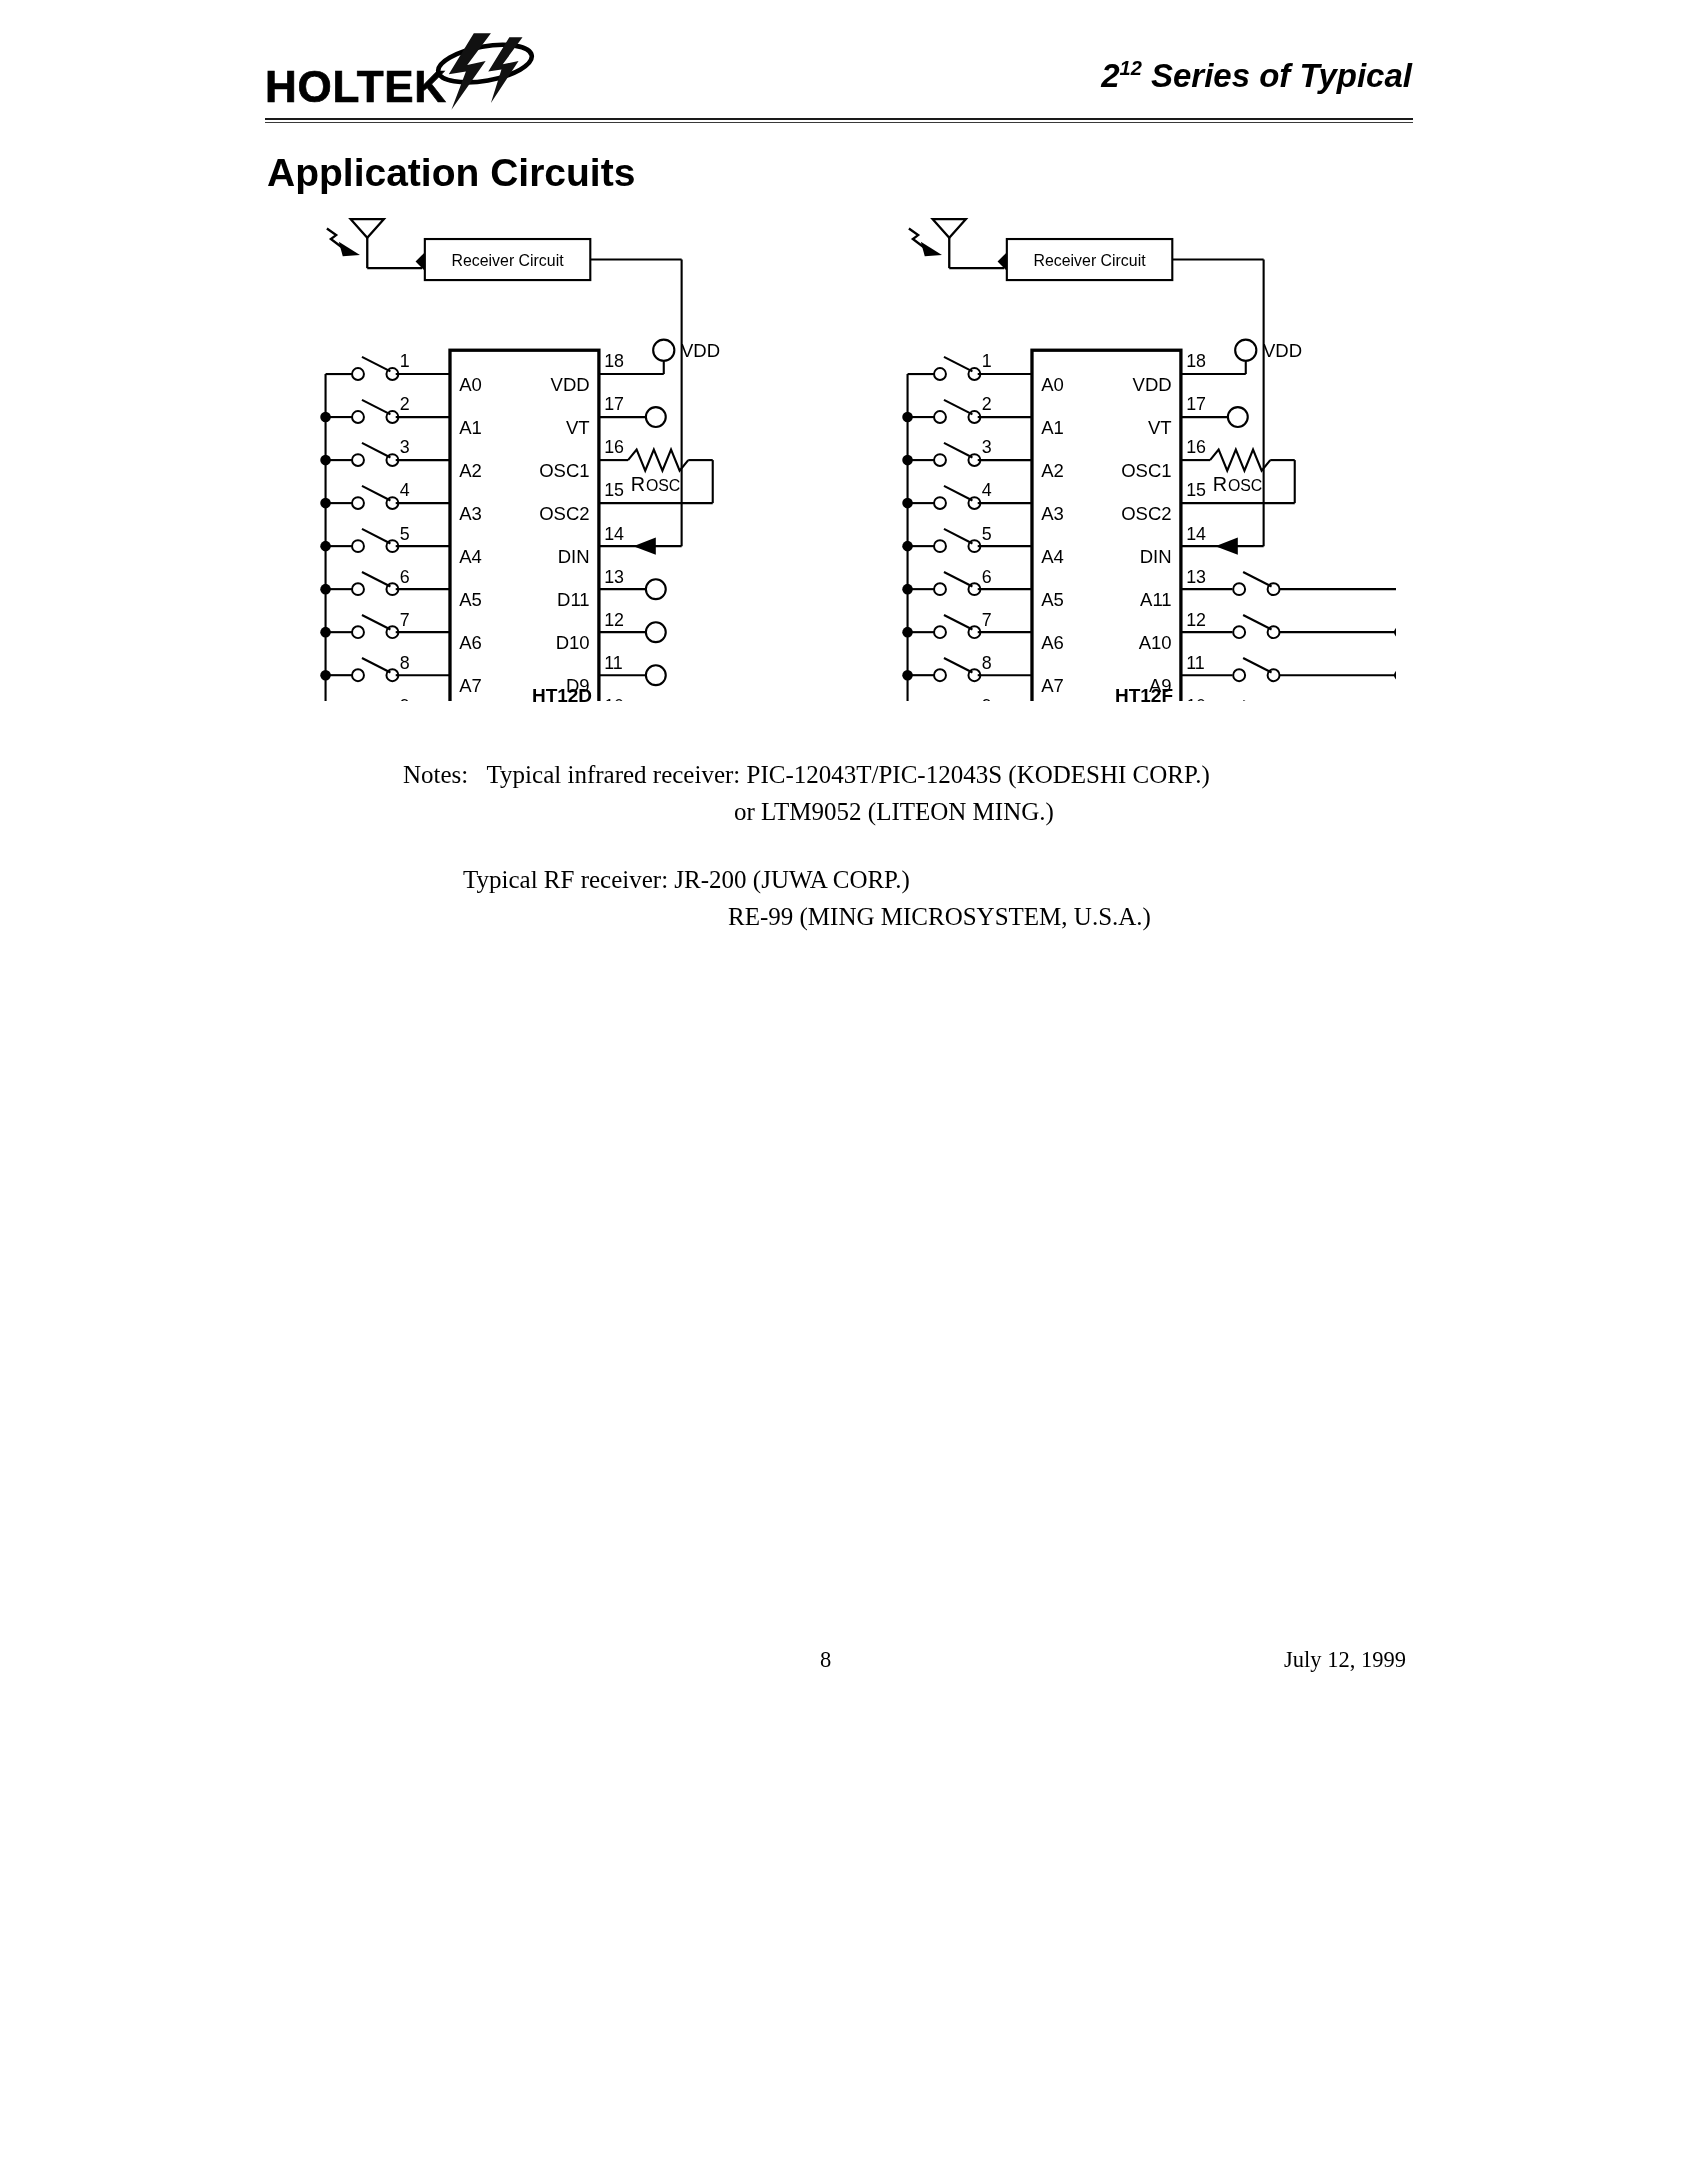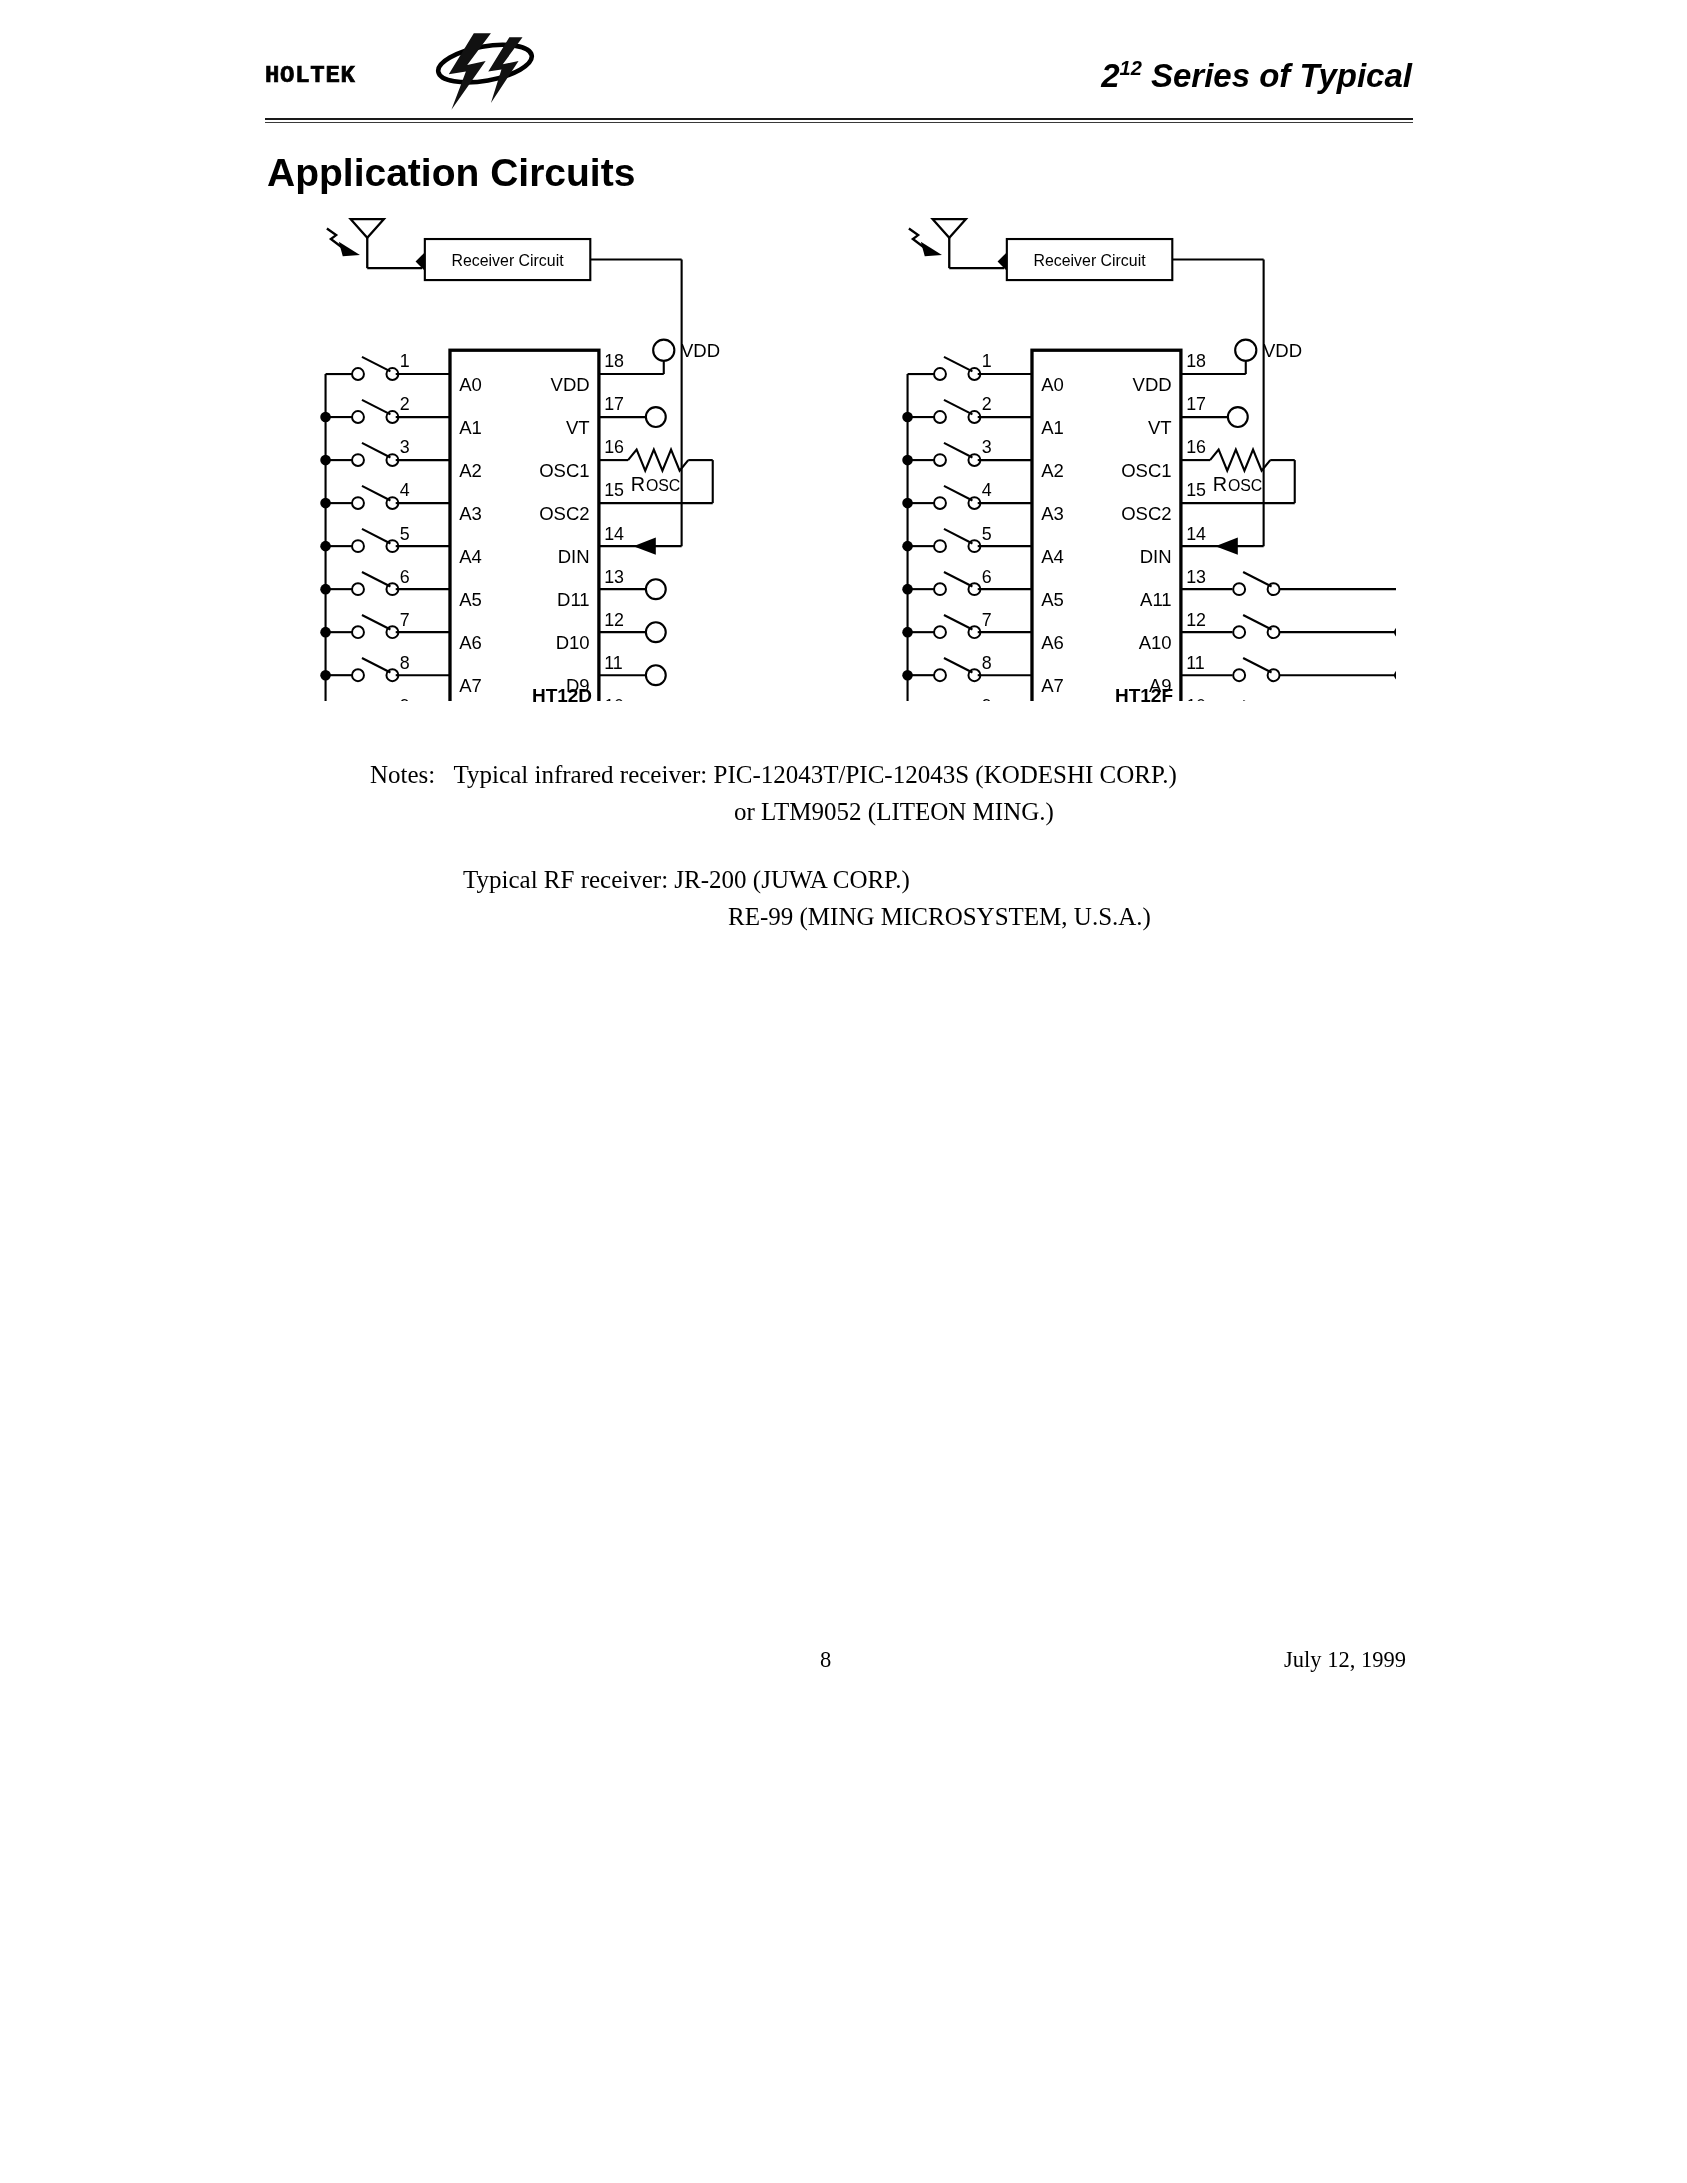--- a/index.html
+++ b/index.html
@@ -10,22 +10,22 @@
     position:relative;
     overflow:hidden;
   }
   .page { position:absolute; inset:0; }
 
   
   .header { position:absolute; left:0; top:0; width:1687px; height:132px; }
   .logo-wrap { position:absolute; left:265px; top:32px; width:278px; height:73px; }
   .logo-text {
     position:absolute; left:0px; top:30px;
-    font-family:Liberation Mono, monospace;
-    font-weight:bold; font-size:24px; letter-spacing:0.7px;
+    font-family:Liberation Sans, sans-serif;
+    font-weight:bold; font-size:44px; letter-spacing:0.7px;
     -webkit-text-stroke:0.7px #000;
   }
   .logo-mark { position:absolute; left:157px; top:0px; }
   .doc-title {
     position:absolute; right:275px; top:57px;
     font-family:"Liberation Sans", sans-serif;
     font-weight:bold; font-style:italic; font-size:33px;
     white-space:nowrap;
   }
   .doc-title sup { font-size:20px; vertical-align:super; font-style:italic; font-weight:bold;}
@@ -50,21 +50,21 @@
   #chipname-right { left:1045px; top:685px; }
 
   
   .notes {
     position:absolute; left:0; top:761px; width:1687px;
     font-family:"Liberation Serif", serif;
     font-size:25px; color:#000;
   }
   .notes-line { position:absolute; white-space:nowrap; }
   .n1 { left:370px;  top:0px;  }
-  .n1 .lbl { font-weight:normal; }
+  .n1 .lbl { font-weight:normal;margin-left:33px; }
   .n2 { left:734px; top:37px; }
   .n3 { left:463px;  top:105px;}
   .n4 { left:728px; top:142px;}
 
   
   .footer { position:absolute; left:0; top:1647px; width:1687px; font-family:"Liberation Serif", serif; font-size:22.5px; }
   .page-num { position:absolute; left:820px; top:0; }
   .doc-date { position:absolute; left:1284px; top:0; }
 
   text { font-family:"Liberation Sans", sans-serif; }

